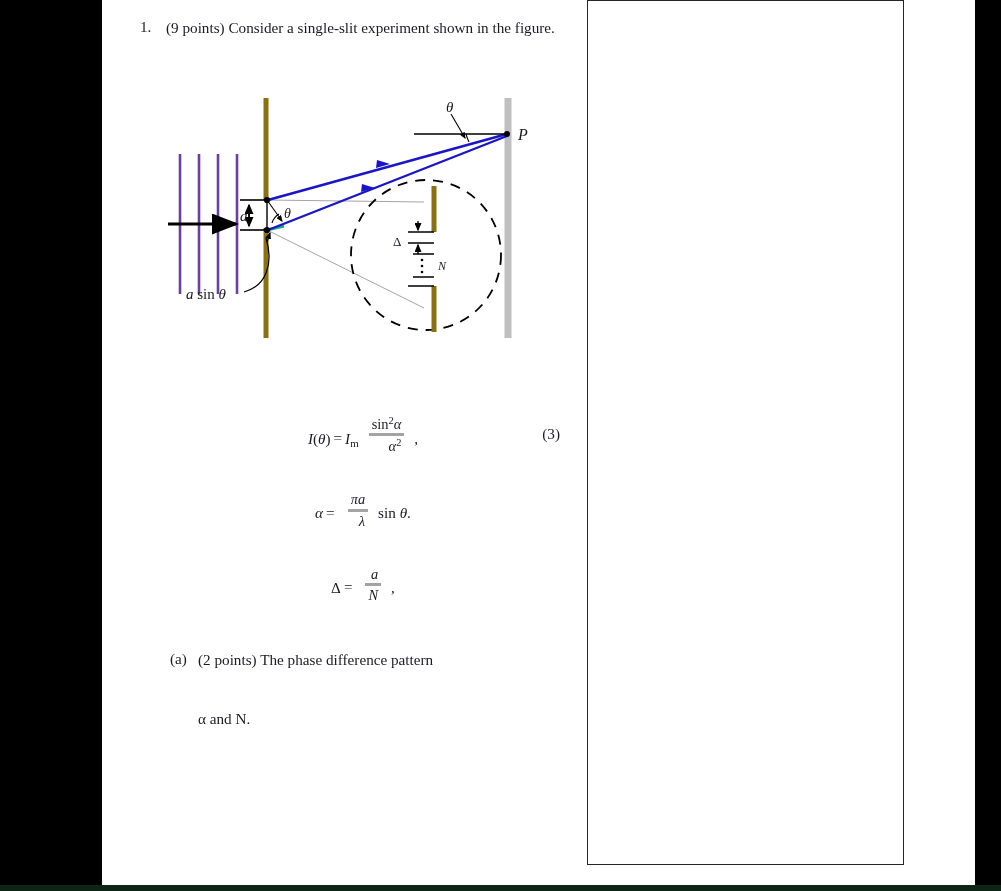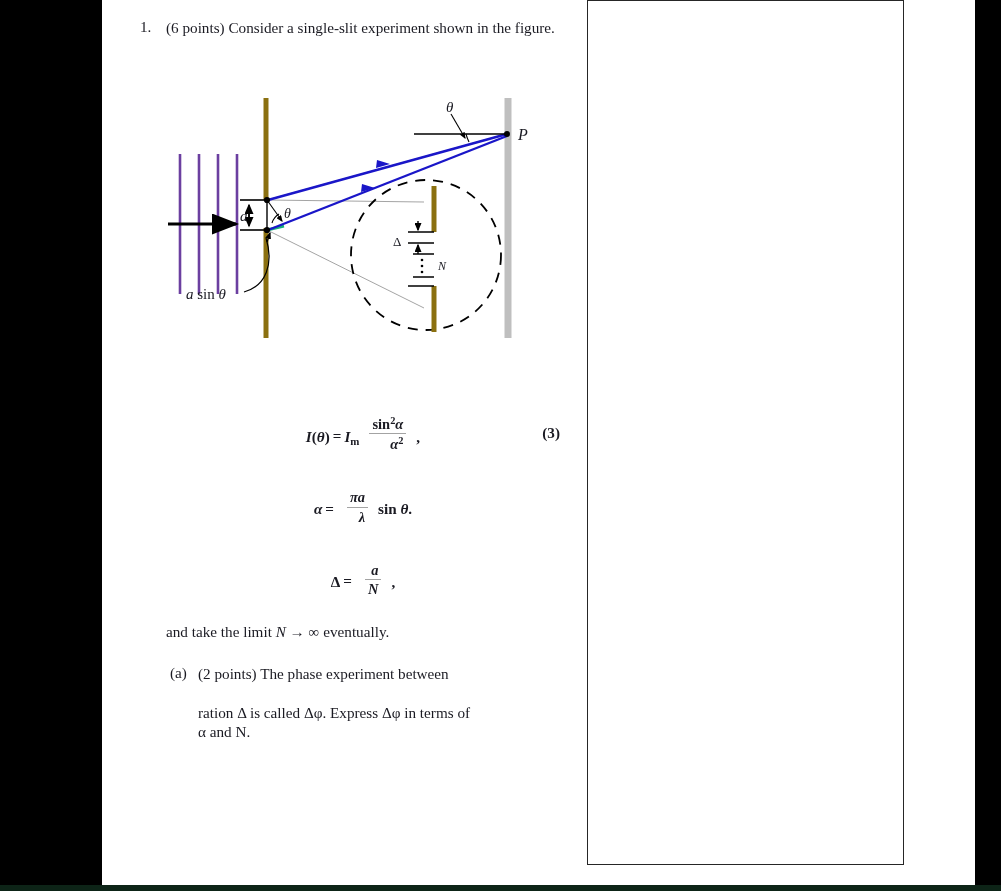--- a/index.html
+++ b/index.html
@@ -80,21 +80,20 @@
   .spacer-l  { height: 22px; }
   .spacer-m  { height: 14px; }
   .spacer-s  { height: 9px; }
 
   
   .display-eq {
     position: relative;
     text-align: center;
     font-size: 15.2px;
     padding: 4px 0 2px 0;
-    font-weight: bold;
   }
   .eq-number {
     position: absolute;
     right: 0;
     top: 50%;
     transform: translateY(-50%);
     font-size: 15.2px;
   }
   .mi { font-style: italic; }
   .mup { font-style: normal; }
@@ -115,21 +114,21 @@
     margin: 0 10px;
   }
   .frac .num {
     display: block;
     padding: 0 3px 1px 3px;
     font-size: 0.95em;
     line-height: 1.08;
   }
   .frac .den {
     display: block;
-    border-top: 1px solid #a3a3a3;
+    border-top: 3px solid #a3a3a3;
     padding: 1px 3px 0 3px;
     font-size: 0.95em;
     line-height: 1.18;
   }
   .op { padding: 0 3px; }
 
   
   .figure {
     position: relative;
     width: 420px;
@@ -159,21 +158,21 @@
   <div class="bottom-strip"></div>
 
   <div class="sheet">
 
     <div class="side-panel"></div>
 
     <div class="column">
 
       <div class="item">
         <span class="item-num">1.</span>
-        <p class="para"><span>(6 points)</span> <span>Consider a single-slit experiment shown in the figure.</span></p>
+        <p class="para"><span>(9 points)</span> <span>Consider a single-slit experiment shown in the figure.</span></p>
 
         <div class="spacer-xl"></div>
 
         <div class="figure">
           <svg width="420" height="285" viewBox="0 0 420 285" xmlns="http://www.w3.org/2000/svg">
             <defs>
               <marker id="arrBlue" markerWidth="10" markerHeight="8" refX="5" refY="4" orient="auto">
                 <path d="M0,0 L10,4 L0,8 z" fill="#1a16c8"></path>
               </marker>
               <marker id="arrBlk" markerWidth="9" markerHeight="7" refX="8" refY="3.5" orient="auto">
@@ -300,31 +299,30 @@
 
 
         <div class="spacer-s"></div>
 
         <div class="display-eq">
           <span>Δ</span><span class="op">=</span><span class="frac"><span class="num"><span class="mi">a</span></span><span class="den"><span class="mi">N</span></span></span><span>,</span>
         </div>
 
         <div class="spacer-l"></div>
 
-        <p class="para"><span>and take the limit</span> <span class="mi">N</span> <span>→</span> <span>∞</span> <span>eventually.</span></p>
 
         <div class="spacer-l"></div>
 
         <div class="subitem">
           <span class="subitem-num">(a)</span>
           <p class="para">
             <span>(2 points)</span>
-            <span>The    phase    experiment    between</span><br>
+            <span>The    phase    difference    pattern</span><br>
             <br>
-            <span>ration Δ is called Δφ. Express Δφ in terms of</span><br>
+            <br>
             <span>α and N.</span>
           </p>
         </div>
 
       </div>
     </div>
   </div>
 </div>
 
 </body></html>

